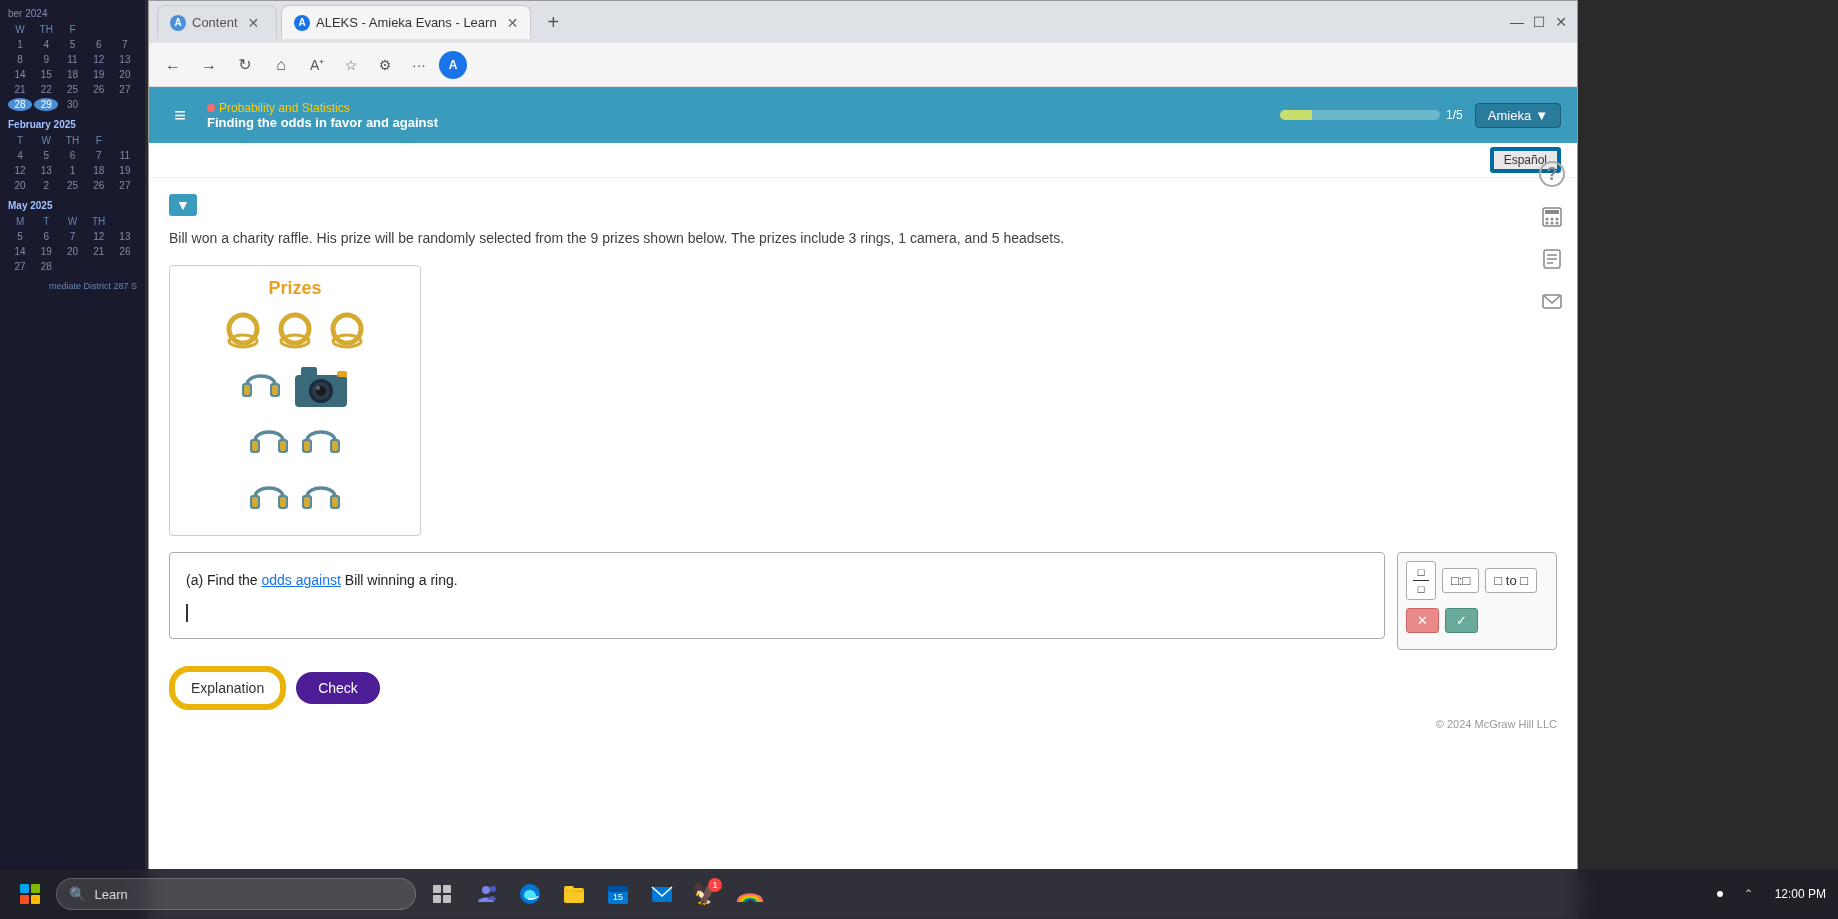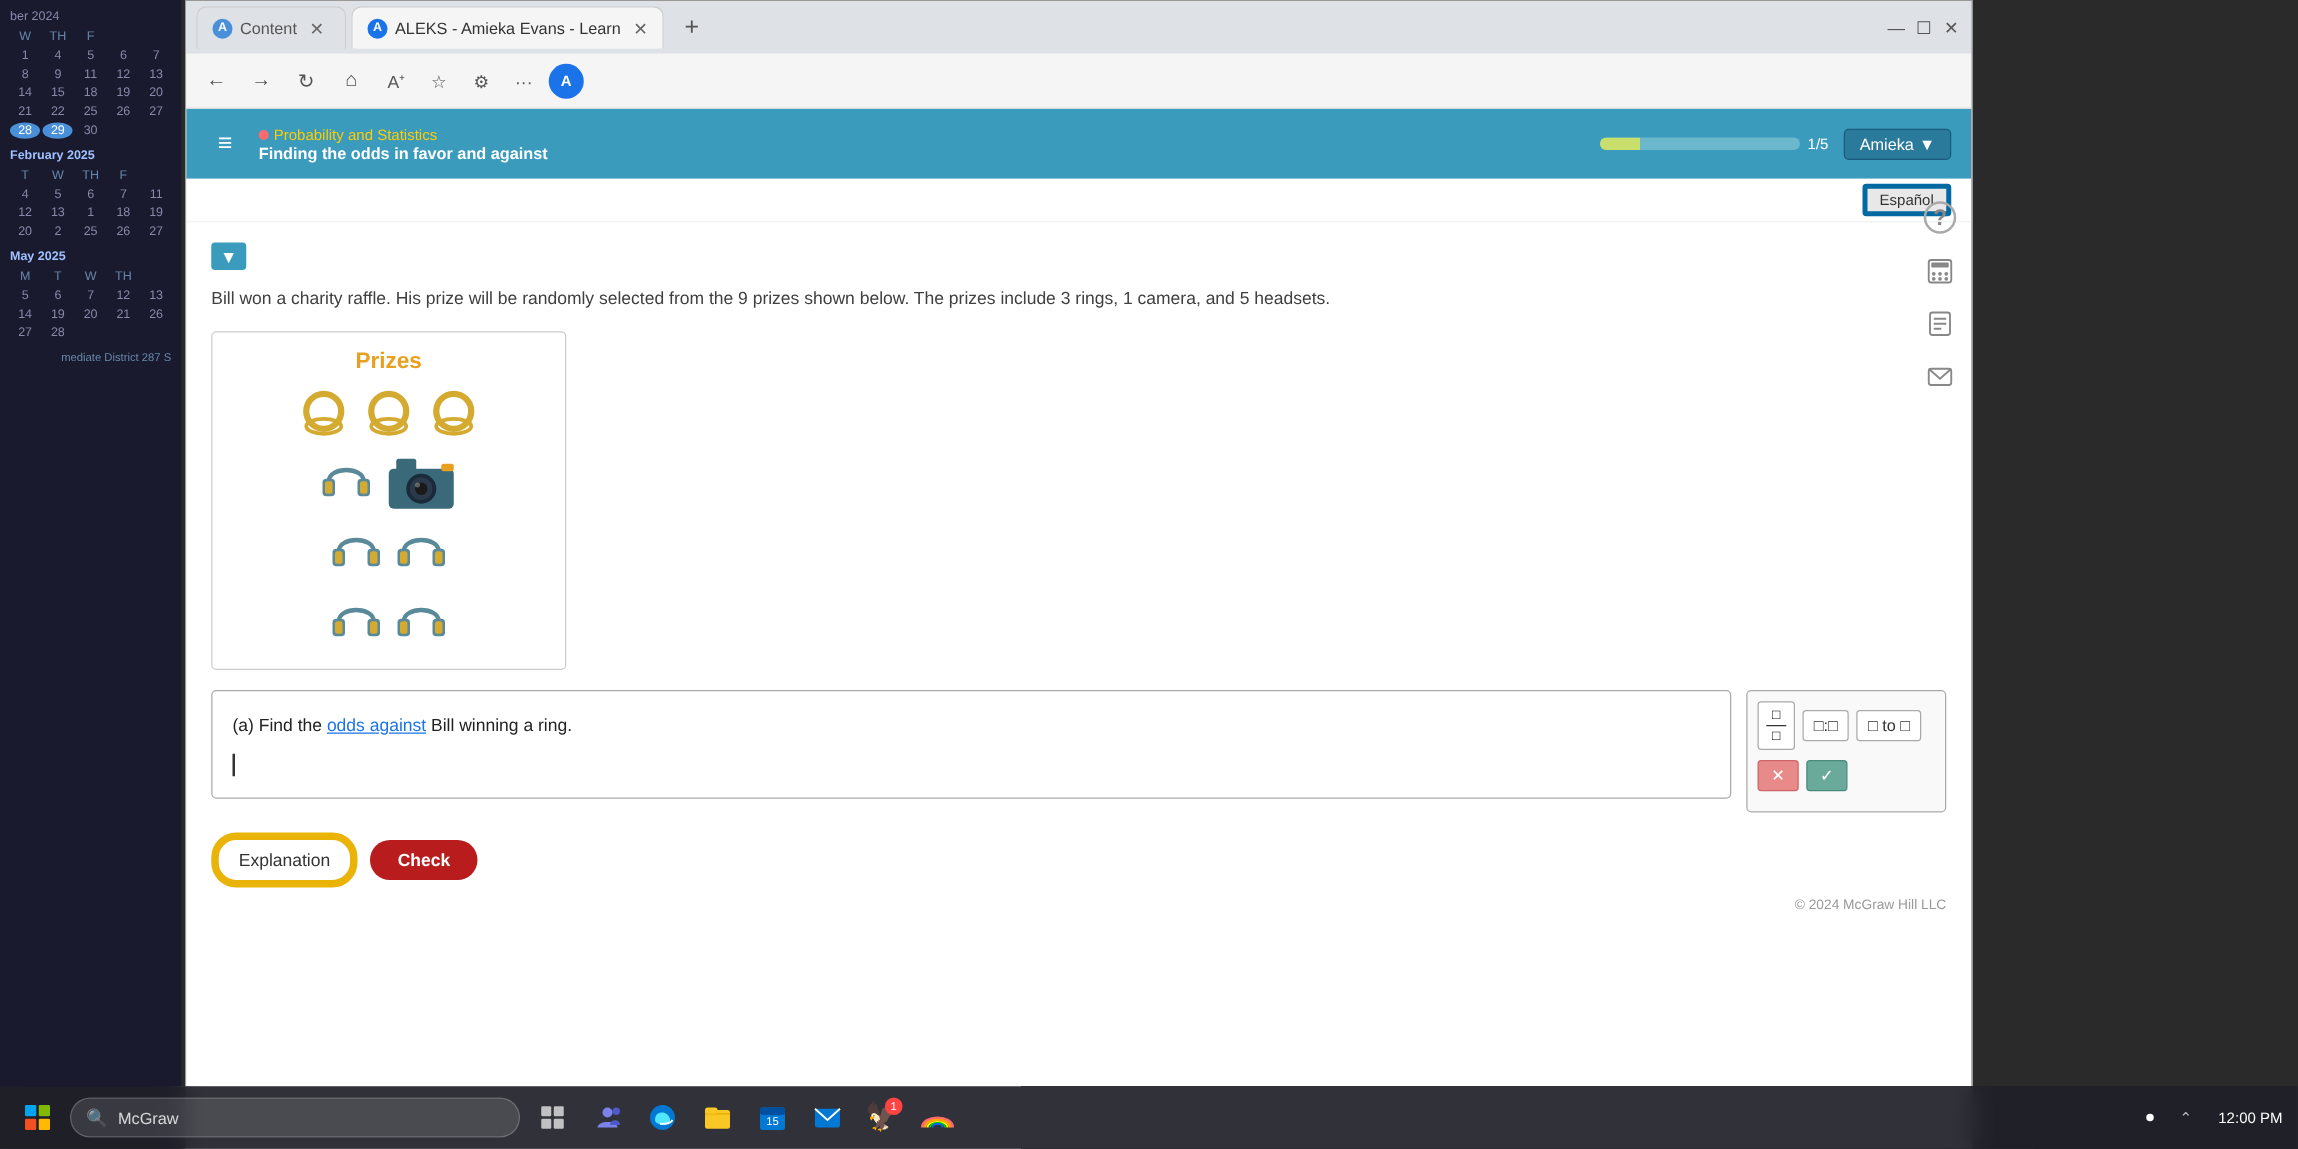--- a/index.html
+++ b/index.html
@@ -255,21 +255,21 @@
 
     .problem-text {
       font-size: 14px;
       color: #404040;
       margin-bottom: 16px;
       line-height: 1.5;
     }
 
     
     .prizes-container {
-      width: 284px;
+      width: 252px;
       border: 1px solid #ccc;
       border-radius: 4px;
       padding: 12px;
       margin-bottom: 16px;
       background: white;
     }
     .prizes-title {
       color: #e8a020;
       font-size: 18px;
       font-weight: bold;
@@ -350,27 +350,27 @@
     }
 
     
     .action-buttons-area {
       display: flex;
       gap: 10px;
       align-items: center;
       margin-top: 8px;
     }
     .check-btn {
-      background: #b91c1c;
+      background: #4c1d95;
       color: white;
       border: none;
       border-radius: 20px;
       padding: 8px 22px;
       font-size: 14px;
-      font-weight: bold;
+      font-weight: normal;
       cursor: pointer;
     }
     .explanation-btn {
       background: white;
       color: #333;
       border: 6px solid #eab308;
       border-radius: 20px;
       padding: 8px 16px;
       font-size: 14px;
       cursor: pointer;
@@ -818,21 +818,21 @@
     <div class="start-icon">
       <div class="start-tile"></div>
       <div class="start-tile"></div>
       <div class="start-tile"></div>
       <div class="start-tile"></div>
     </div>
   </div>
 
   <div class="search-box">
     <span class="search-icon-tb">🔍</span>
-    <span class="search-box-text">McGraw</span>
+    <span class="search-box-text">Learn</span>
   </div>
 
   <div class="taskbar-icon">
     <svg width="22" height="22" viewBox="0 0 22 22">
       <rect x="2" y="2" width="8" height="8" rx="1" fill="rgba(255,255,255,0.7)"></rect>
       <rect x="12" y="2" width="8" height="8" rx="1" fill="rgba(255,255,255,0.7)"></rect>
       <rect x="2" y="12" width="8" height="8" rx="1" fill="rgba(255,255,255,0.7)"></rect>
       <rect x="12" y="12" width="8" height="8" rx="1" fill="rgba(255,255,255,0.7)"></rect>
     </svg>
   </div>

